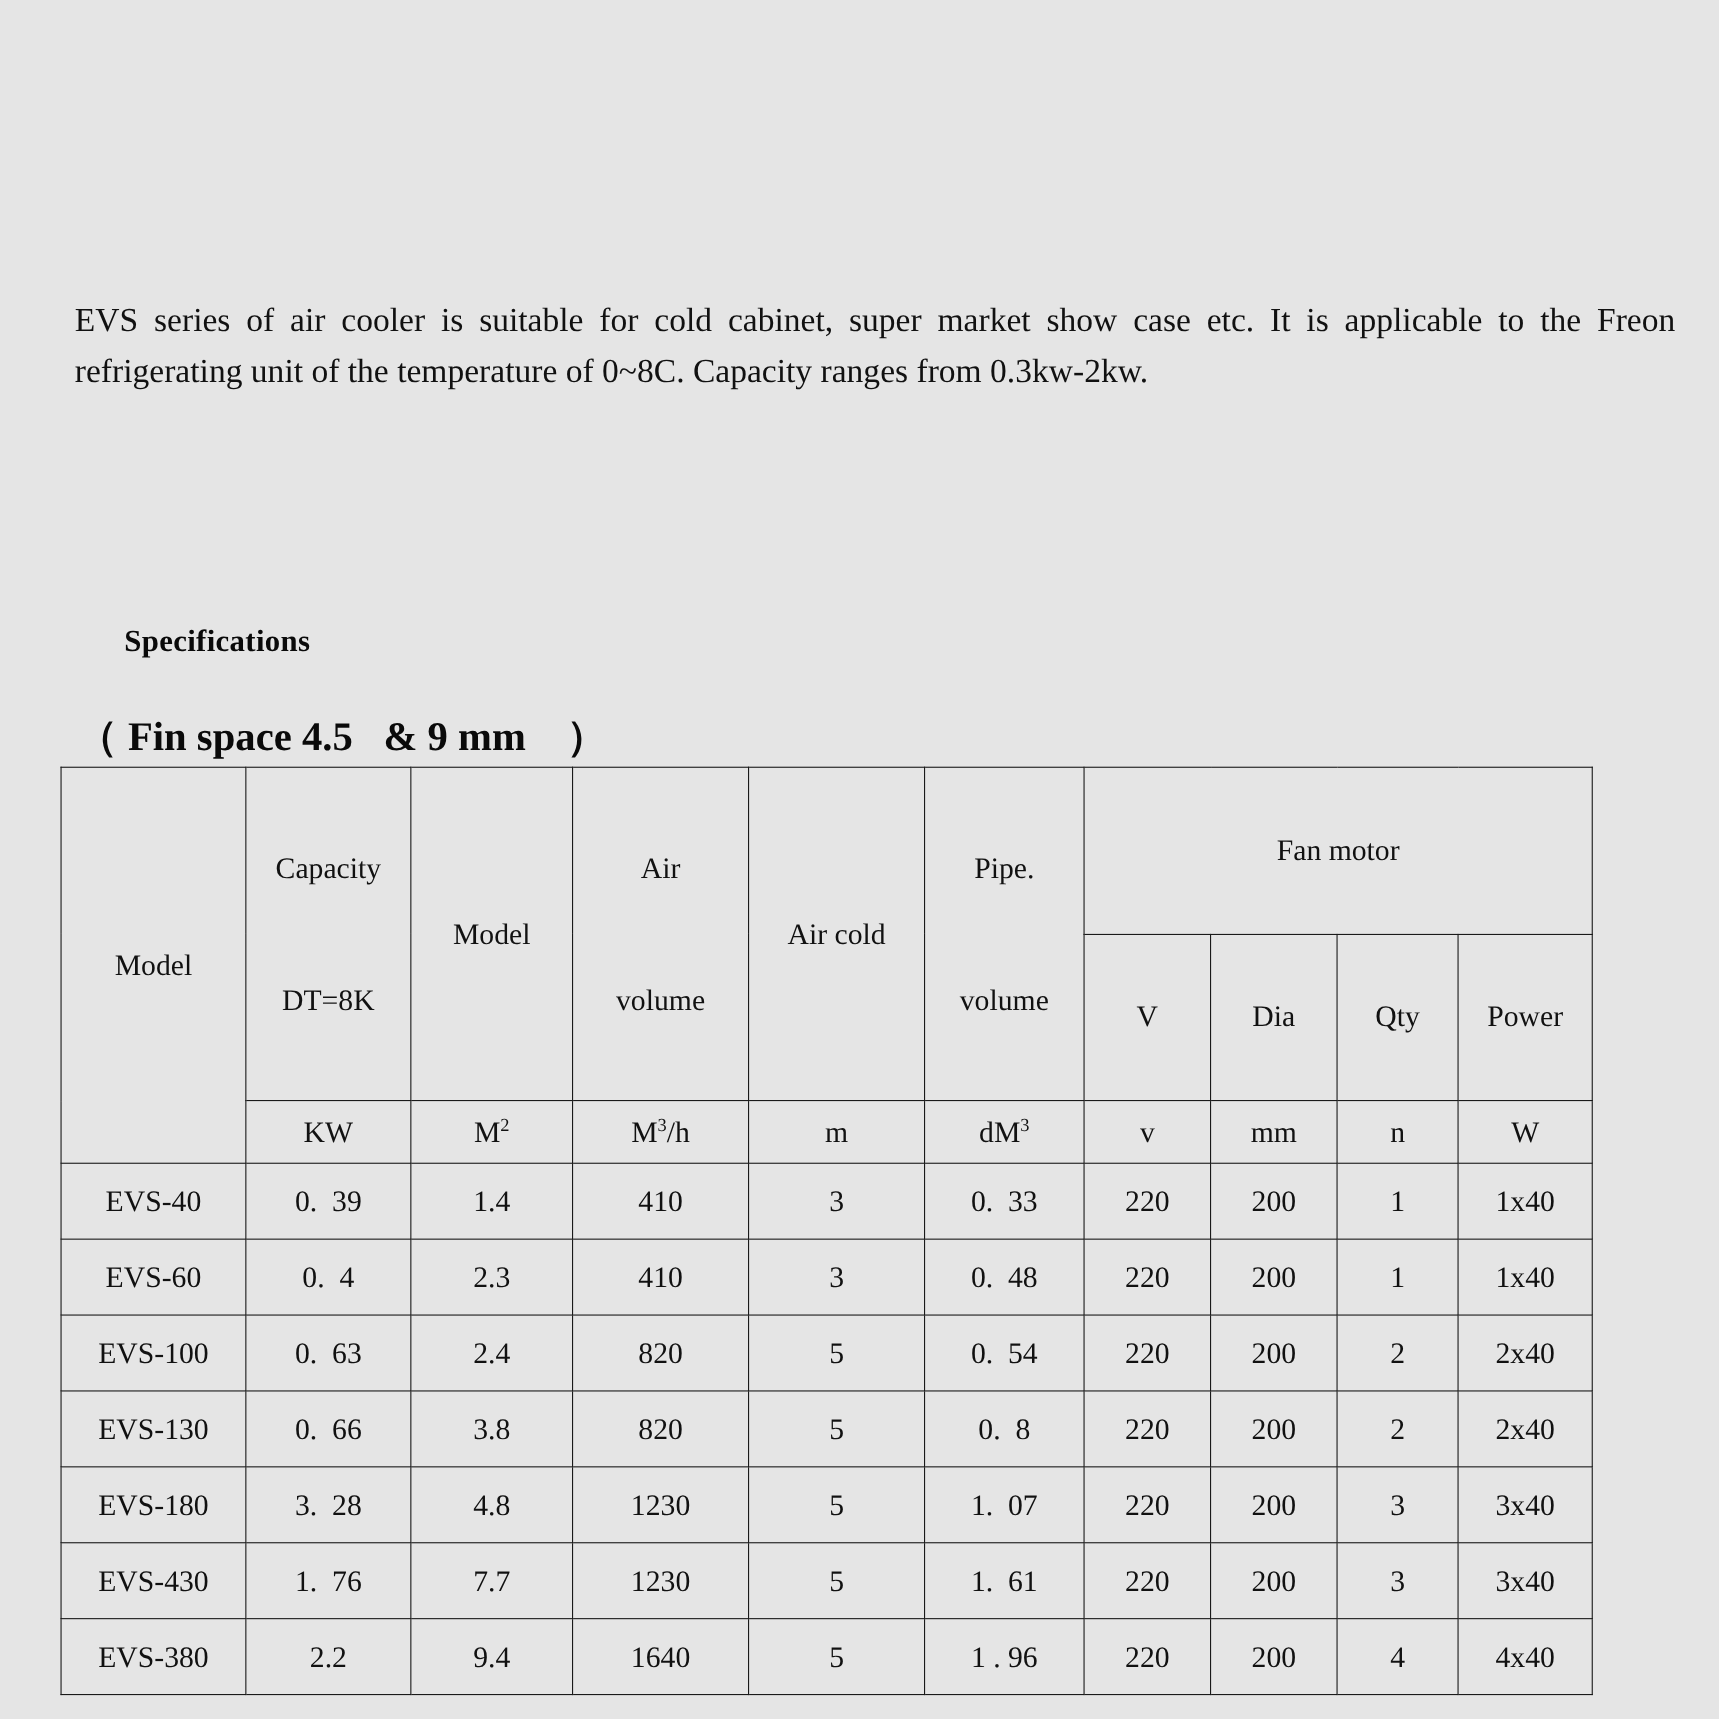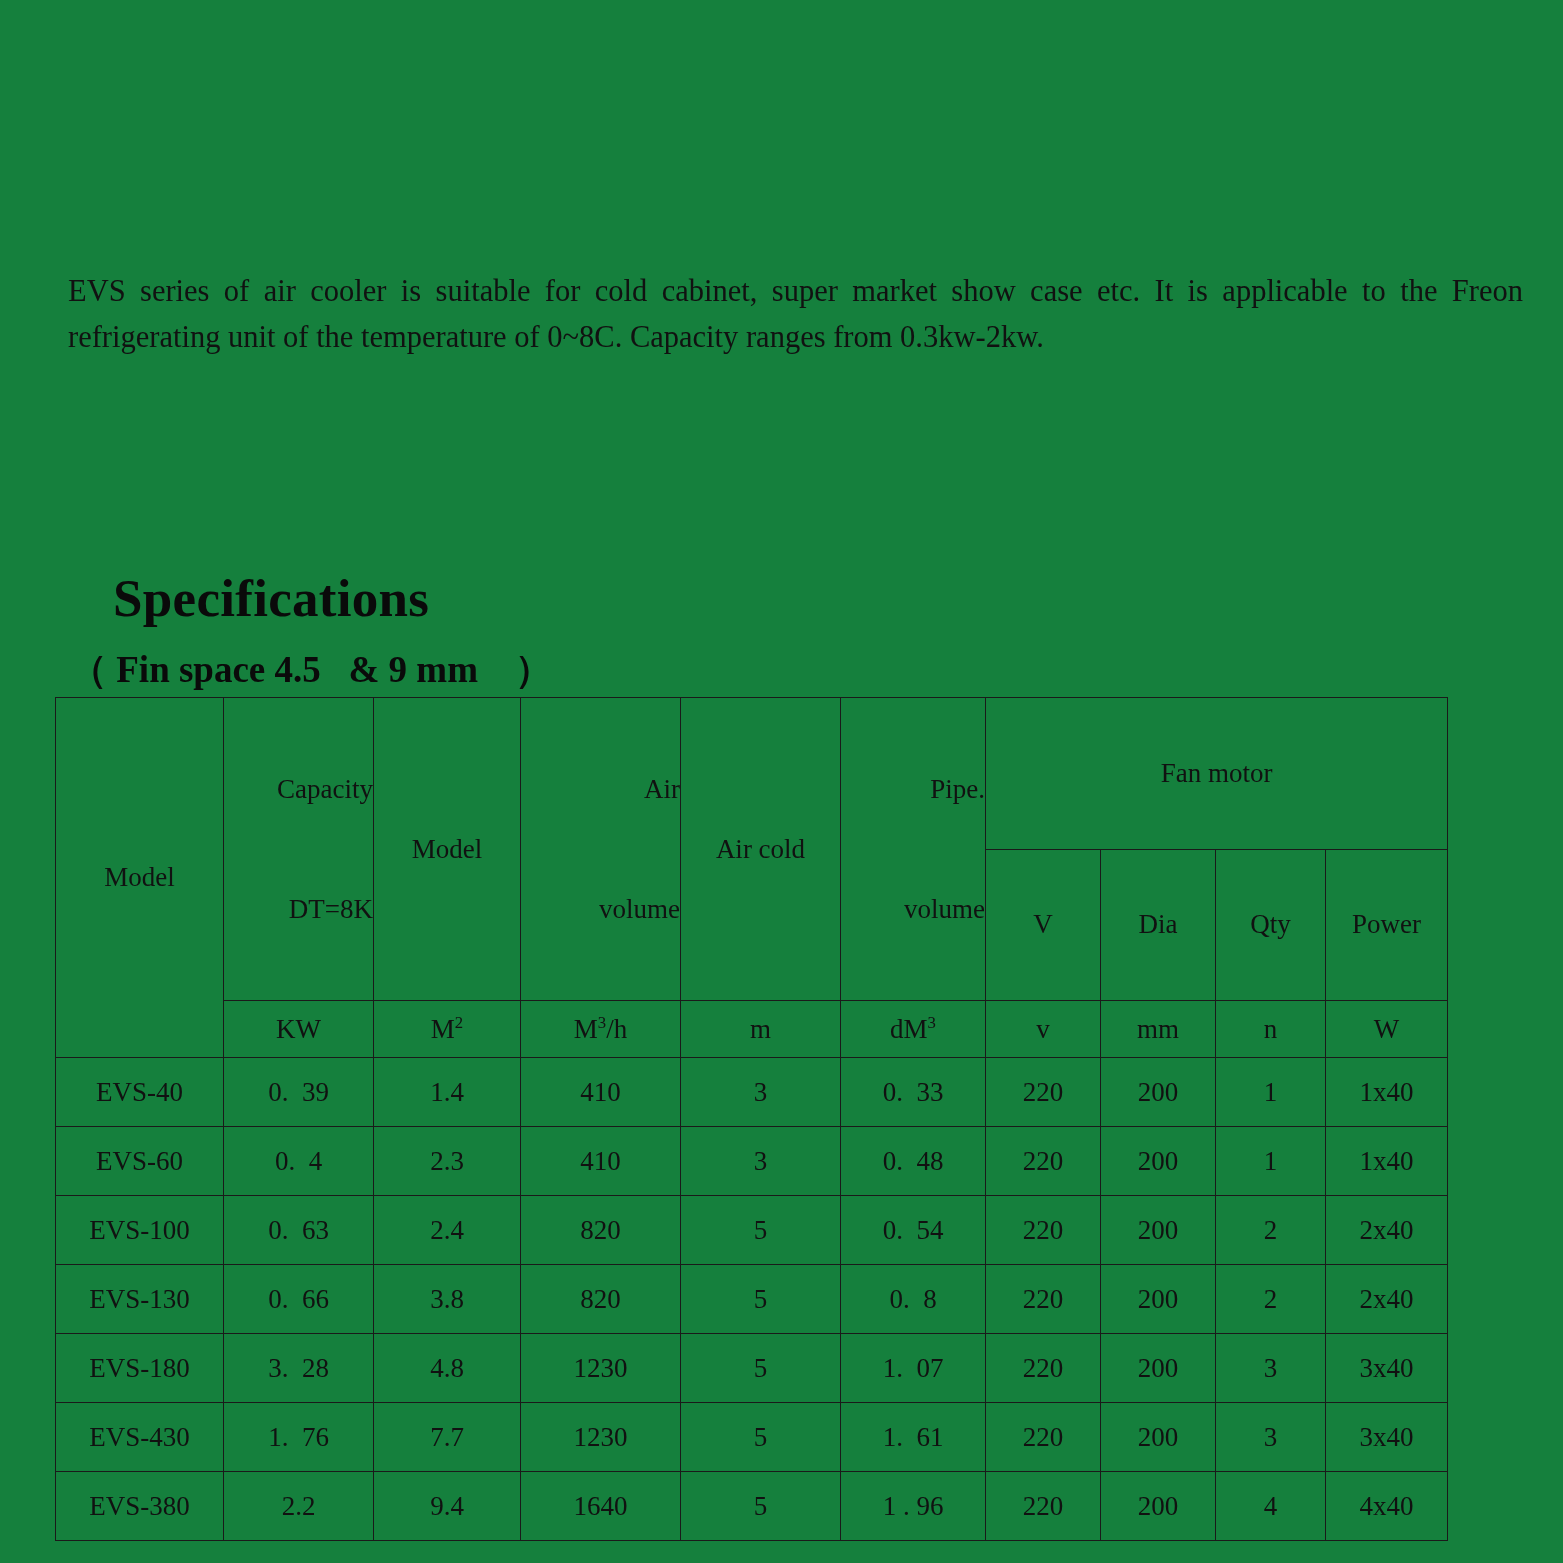--- a/index.html
+++ b/index.html
@@ -12,21 +12,21 @@
     height: 1563px;
     position: relative;
     font-family: "Liberation Serif", "DejaVu Serif", serif;
     color: #0d0d0d;
     overflow: hidden;
   }
 
   .page {
     position: absolute;
     inset: 0;
-    background: #15803d;
+    background: #e5e5e5;
   }
 
   
   .intro {
     position: absolute;
     left: 68px;
     top: 268px;
     width: 1455px;
     font-size: 30.5px;
     line-height: 46px;
@@ -38,21 +38,21 @@
   .intro .justified {
     text-align: justify;
     text-justify: inter-word;
   }
 
   
   .spec-title {
     position: absolute;
     left: 113px;
     top: 568px;
-    font-size: 53px;
+    font-size: 28px;
     font-weight: bold;
     letter-spacing: 0.3px;
     color: #0a0a0a;
   }
   .fin-line {
     position: absolute;
     left: 70px;
     top: 645px;
     font-size: 37px;
     font-weight: bold;
@@ -90,21 +90,20 @@
   }
   table.spec th.unit {
     height: 56px;
   }
   table.spec td.body {
     height: 68px;
   }
   .two-line {
     display: block;
     line-height: 58px;
-    text-align: right;
   }
   sup {
     font-size: 0.62em;
     vertical-align: super;
     line-height: 0;
   }
 
   
   col.c-model   { width: 168px; }
   col.c-cap     { width: 150px; }

